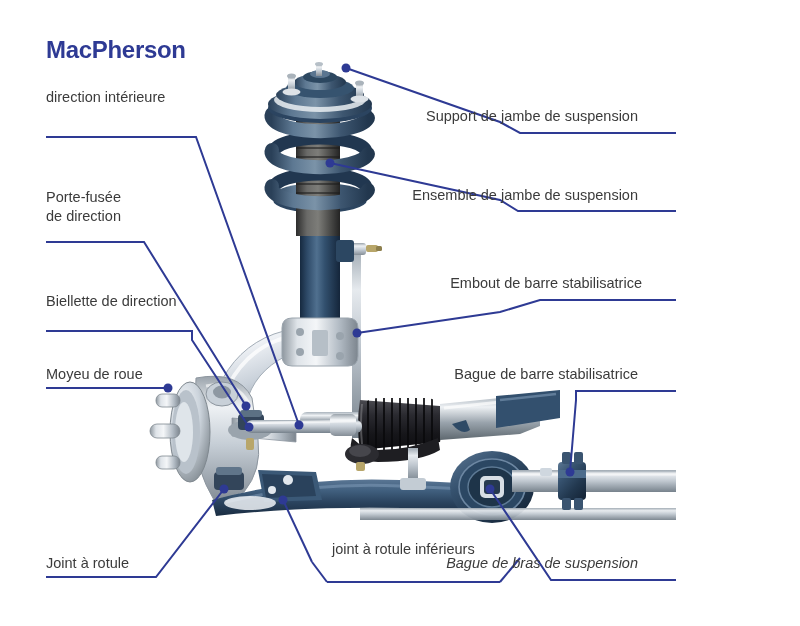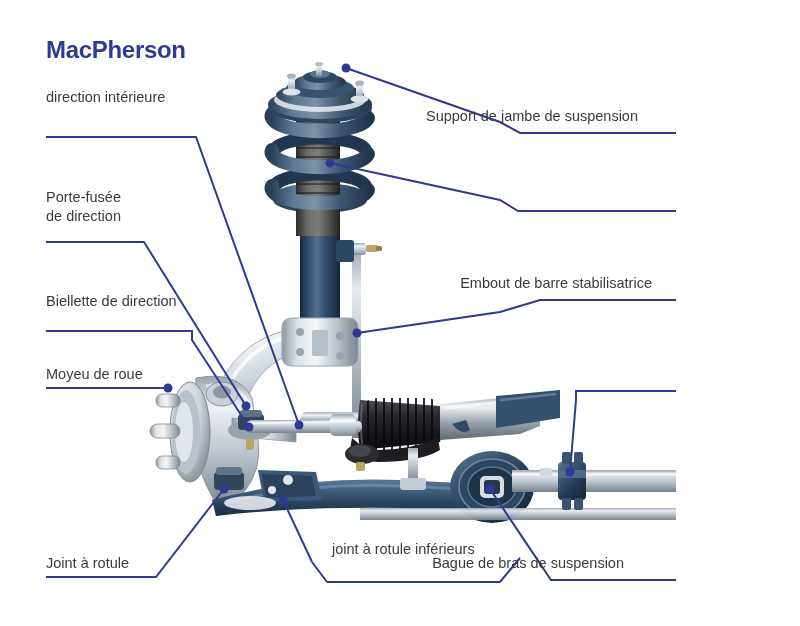--- a/index.html
+++ b/index.html
@@ -409,23 +409,29 @@
   </div>
 
   <div class="callout align-left" style="left:332px; top:540px;">
     <span class="ln">joint à rotule inférieurs</span>
   </div>
 
   <div class="callout align-right" style="right:38px; top:107px;">
     <span class="ln">Support de jambe de suspension</span>
   </div>
 
-
-  <div class="callout align-right" style="right:24px; top:274px;">
+  <div class="callout align-right" style="right:38px; top:186px;">
+    <span class="ln">Ensemble de jambe de suspension</span>
+  </div>
+
+  <div class="callout align-right" style="right:34px; top:274px;">
     <span class="ln">Embout de barre stabilisatrice</span>
   </div>
 
-
-  <div class="callout align-right" style="right:52px; top:554px;">
+  <div class="callout align-right" style="right:38px; top:365px;">
+    <span class="ln">Bague de barre stabilisatrice</span>
+  </div>
+
+  <div class="callout align-right" style="right:38px; top:554px;font-style:italic;">
     <span class="ln">Bague de bras de suspension</span>
   </div>
 
 </div>
 
 </body></html>

